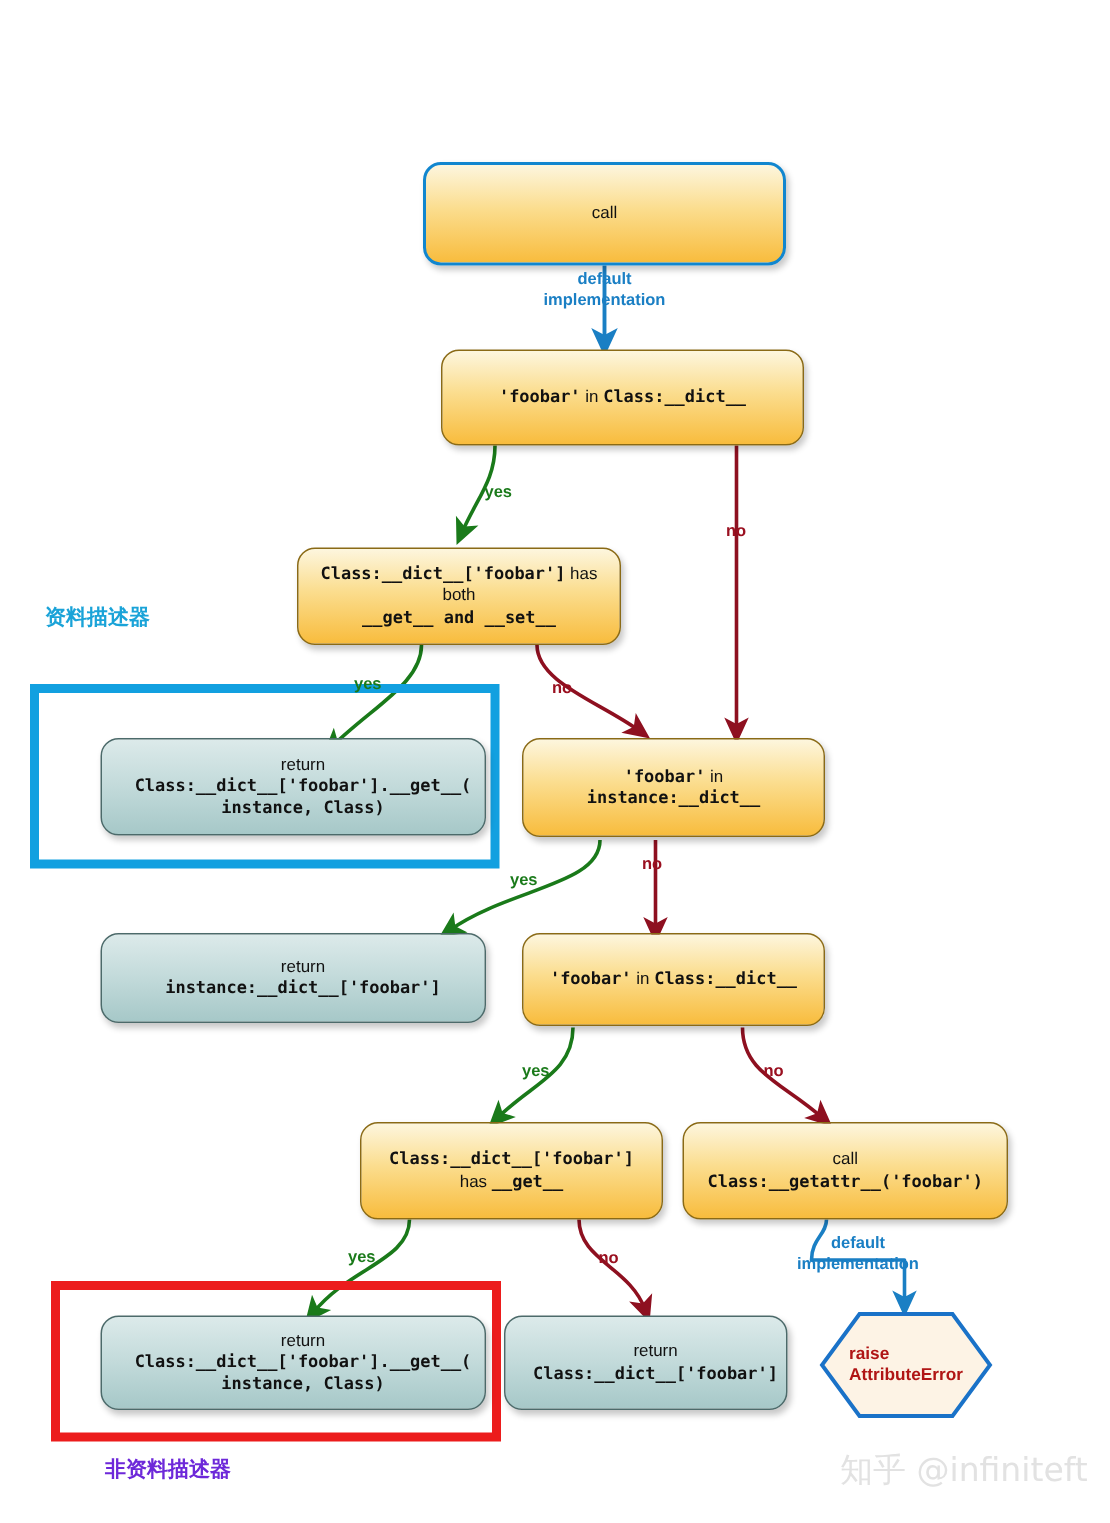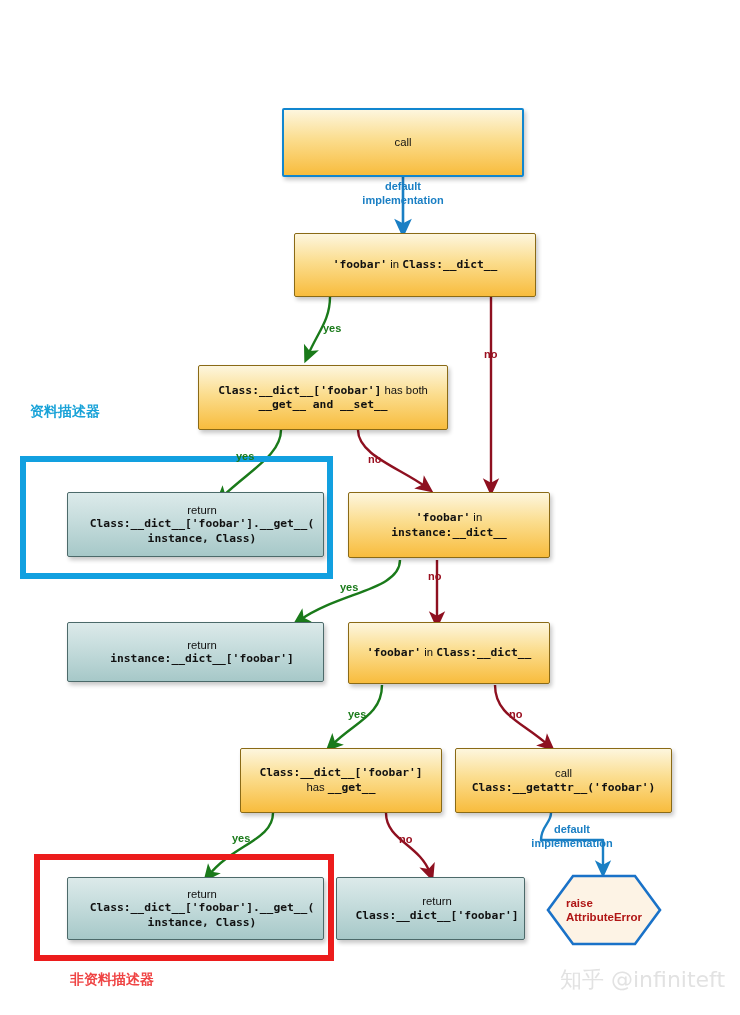--- a/index.html
+++ b/index.html
@@ -27,21 +27,21 @@
     height: 1015px;
     pointer-events: none;
   }
   .node {
     position: absolute;
     box-sizing: border-box;
     display: flex;
     align-items: center;
     justify-content: center;
     text-align: center;
-    border-radius: 2px;
+    border-radius: 12px;
     font-size: 11.5px;
     line-height: 14.5px;
     color: #111111;
     padding: 4px 8px;
     box-shadow: 2px 3px 4px rgba(0,0,0,0.22);
   }
   .node-decision {
     background: linear-gradient(to bottom, #fdf6de 0%, #fbdd8e 45%, #f8bc3d 100%);
     border: 1.6px solid #8a6a16;
     margin-left: 12px;
@@ -97,21 +97,21 @@
   .hl-blue { border: 6px solid #12a0e0; }
   .hl-red  { border: 6px solid #ec1c1c; }
   .hl-label {
     position: absolute;
     font-size: 14px;
     font-weight: bold;
     font-family: Liberation Sans, sans-serif;
     white-space: nowrap;
   }
   .hl-label-blue { color: #1aa3d8; }
-  .hl-label-red  { color: #ef4444; }
+  .hl-label-red  { color: #6d28d9; }
   .edge-label {
     position: absolute;
     font-size: 11px;
     font-weight: bold;
     font-family: "Liberation Sans", sans-serif;
     white-space: nowrap;
   }
   .lbl-yes { color: #1a7a1a; }
   .lbl-no  { color: #9a1020; }
   .lbl-blue { color: #1a7fc4; text-align: center; line-height: 13.5px; }
@@ -187,21 +187,21 @@
 
   <div class="node node-decision" style="left:282px; top:233px; width:242px; height:64px;">
     <div>
       <span class="mono">'foobar'</span><span class="plain"> in </span><span class="mono">Class:__dict__</span>
     </div>
   </div>
 
   <div class="edge-label lbl-yes" style="left:323px; top:322px;">yes</div>
   <div class="edge-label lbl-no" style="left:484px; top:348px;">no</div>
 
-  <div class="node node-decision" style="left:186px; top:365px; width:250px; height:65px;">
+  <div class="node node-decision" style="left:186px; top:365px; width:216px; height:65px;">
     <div>
       <div>
         <span class="mono">Class:__dict__['foobar']</span><span class="plain"> has both</span>
       </div>
       <div class="mono">__get__ and __set__</div>
     </div>
   </div>
 
   <div class="edge-label lbl-yes" style="left:236px; top:450px;">yes</div>
   <div class="edge-label lbl-no" style="left:368px; top:453px;">no</div>

